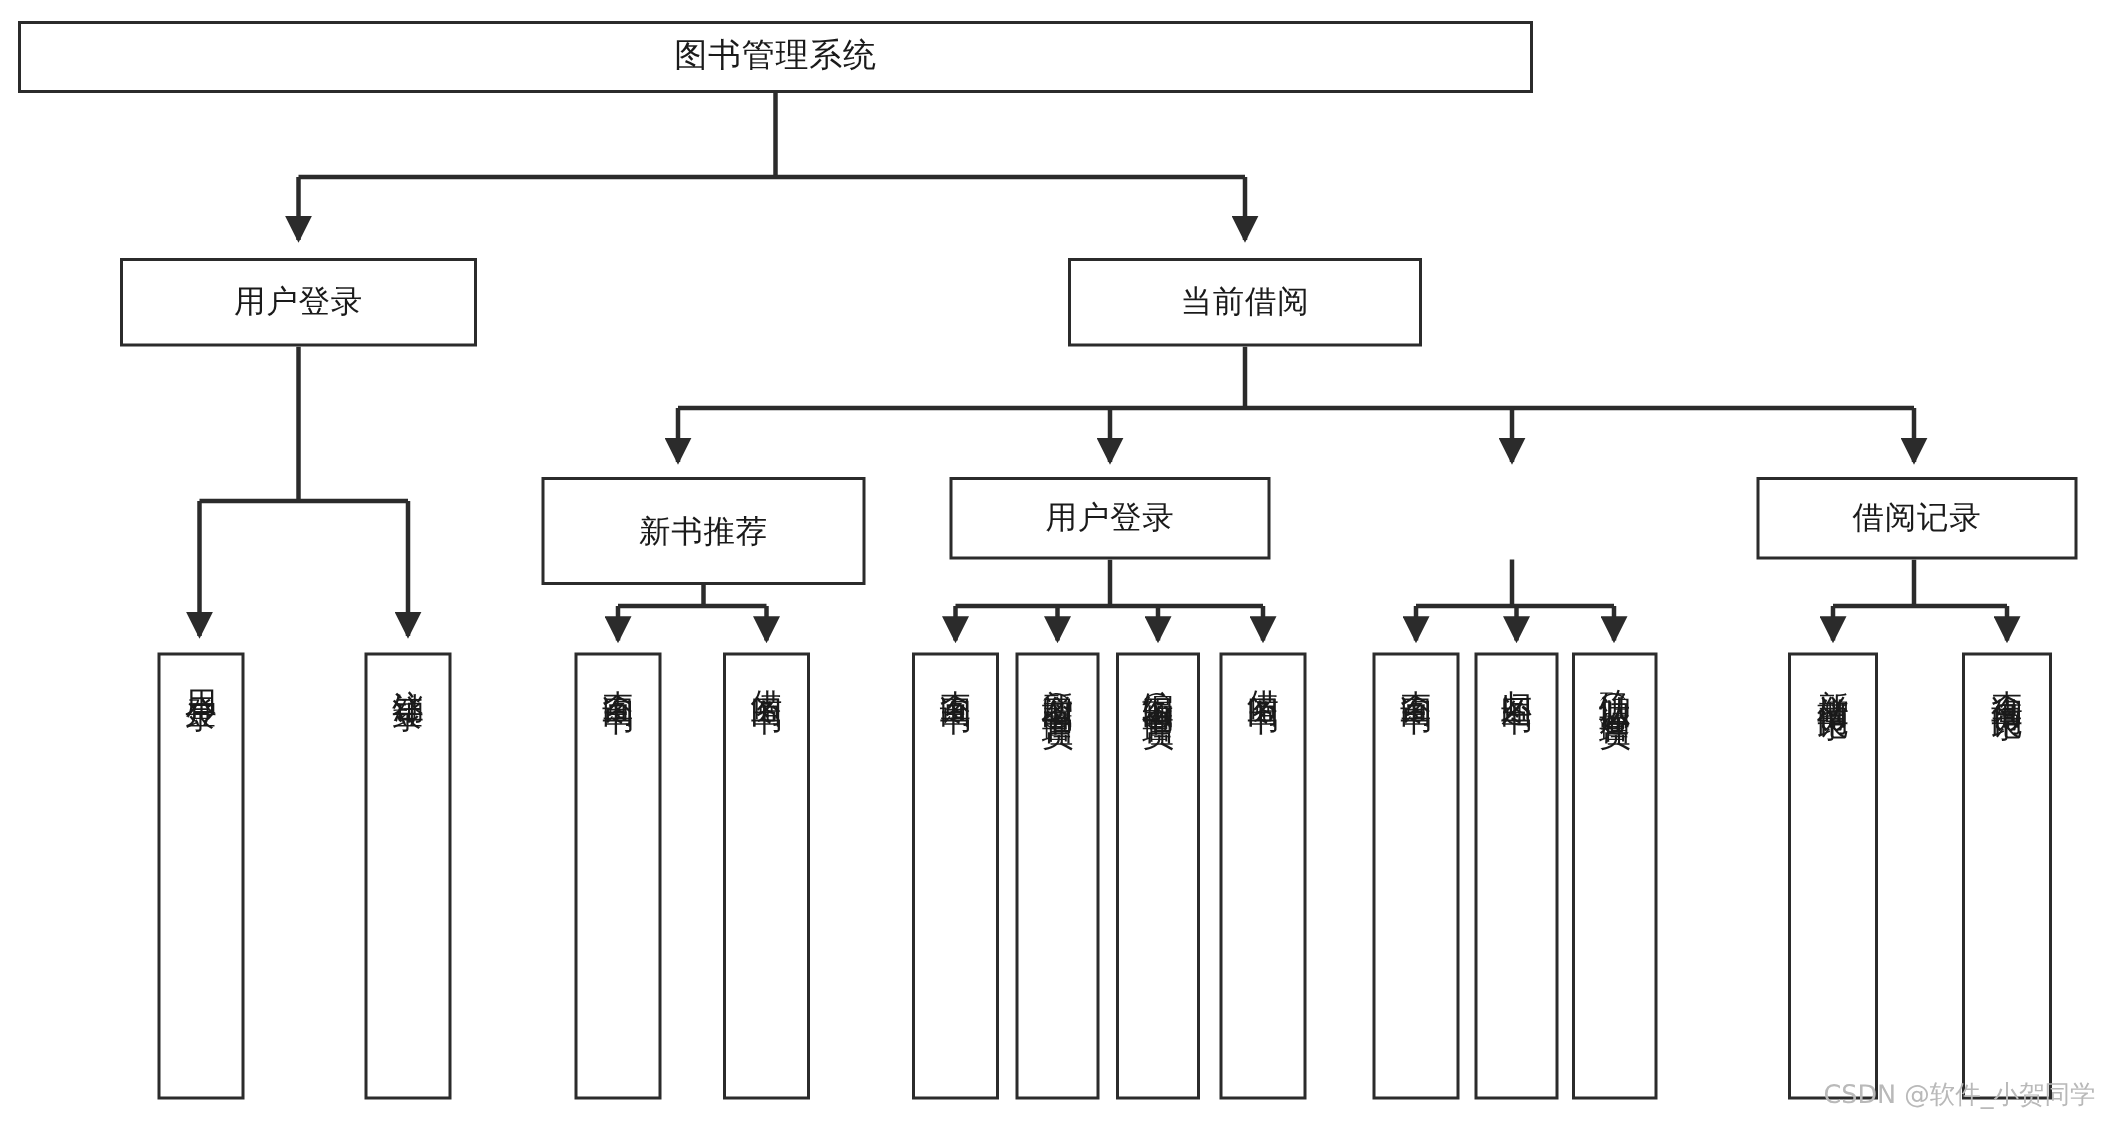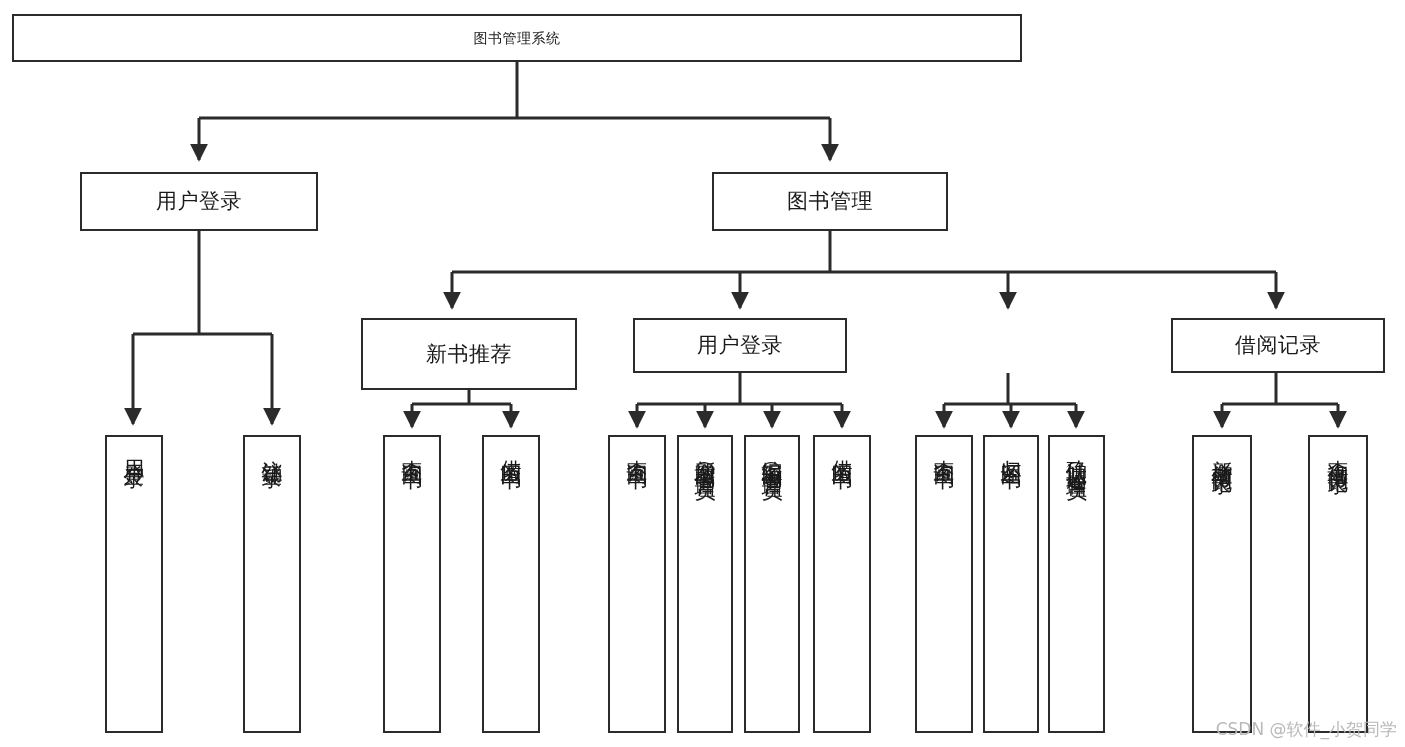--- a/index.html
+++ b/index.html
@@ -41,21 +41,21 @@
     line-height: 1.18;
     letter-spacing: 0.5px;
     white-space: pre-line;
   }
   
   .node.h .node-label {
     font-size: 21px;
     writing-mode: horizontal-tb;
   }
   #node-root .node-label {
-    font-size: 14px;
+    font-size: 22px;
   }
   
   .node.v {
     align-items: flex-start;
     padding-top: 6px;
   }
   .node.v .node-label {
     writing-mode: vertical-rl;
     text-orientation: upright;
     font-size: 21px;
@@ -130,21 +130,21 @@
   </svg>
 
   <div class="node h" id="node-root" style="left:12px; top:14px; width:1010px; height:48px;">
     <span class="node-label">图书管理系统</span>
   </div>
 
   <div class="node h" style="left:80px; top:172px; width:238px; height:59px;">
     <span class="node-label">用户登录</span>
   </div>
   <div class="node h" style="left:712px; top:172px; width:236px; height:59px;">
-    <span class="node-label">图书管理</span>
+    <span class="node-label">当前借阅</span>
   </div>
 
   <div class="node h" style="left:361px; top:318px; width:216px; height:72px;">
     <span class="node-label">新书推荐</span>
   </div>
   <div class="node h" style="left:633px; top:318px; width:214px; height:55px;">
     <span class="node-label">用户登录</span>
   </div>
   <div class="node h" style="left:1171px; top:318px; width:214px; height:55px;">
     <span class="node-label">借阅记录</span>

